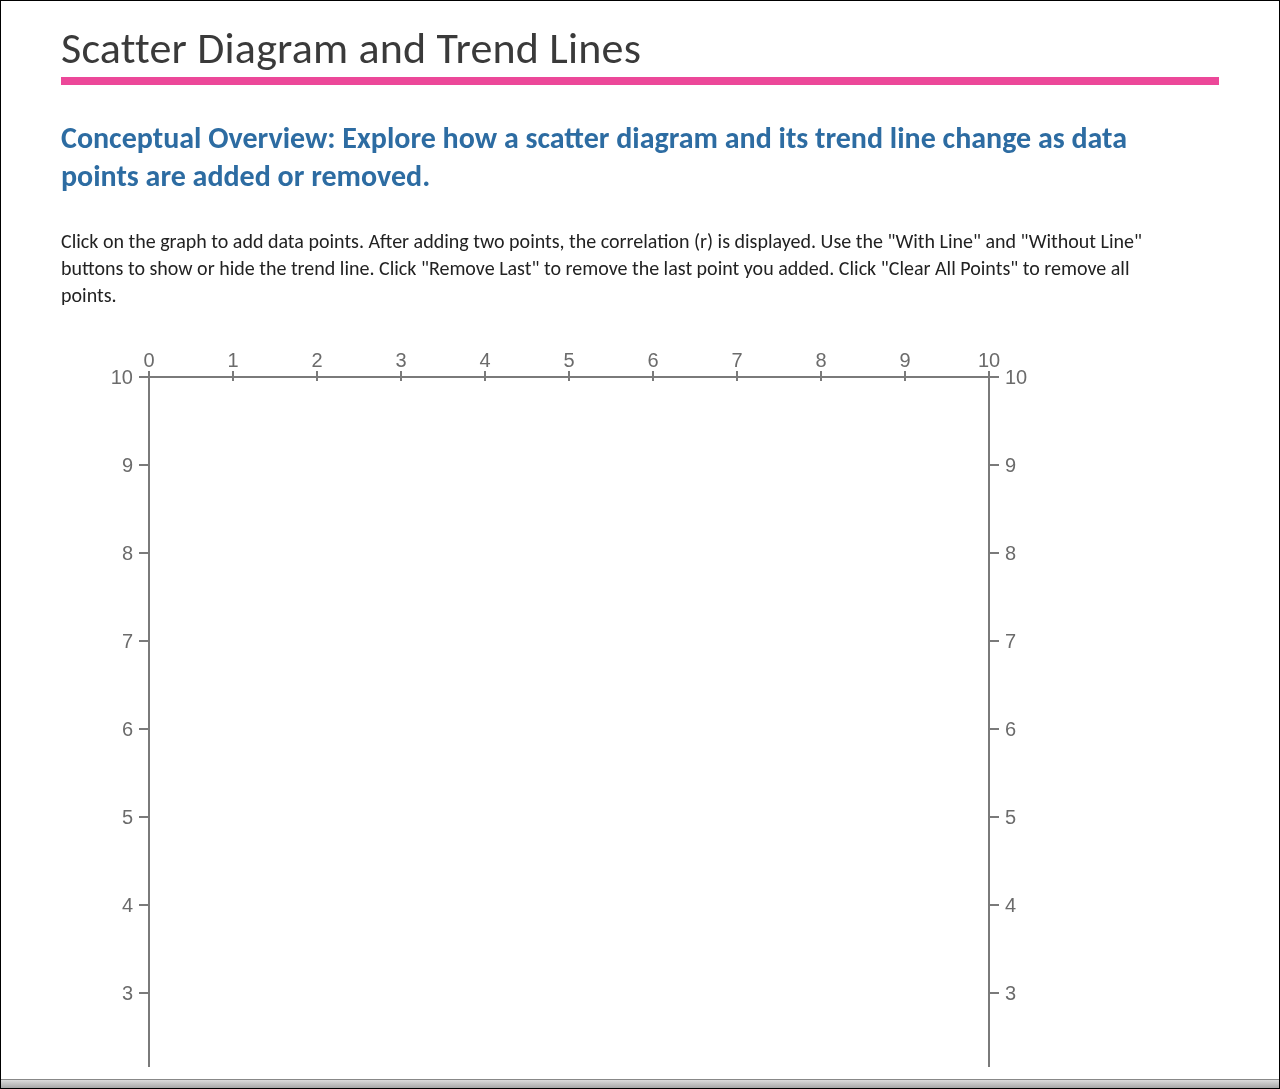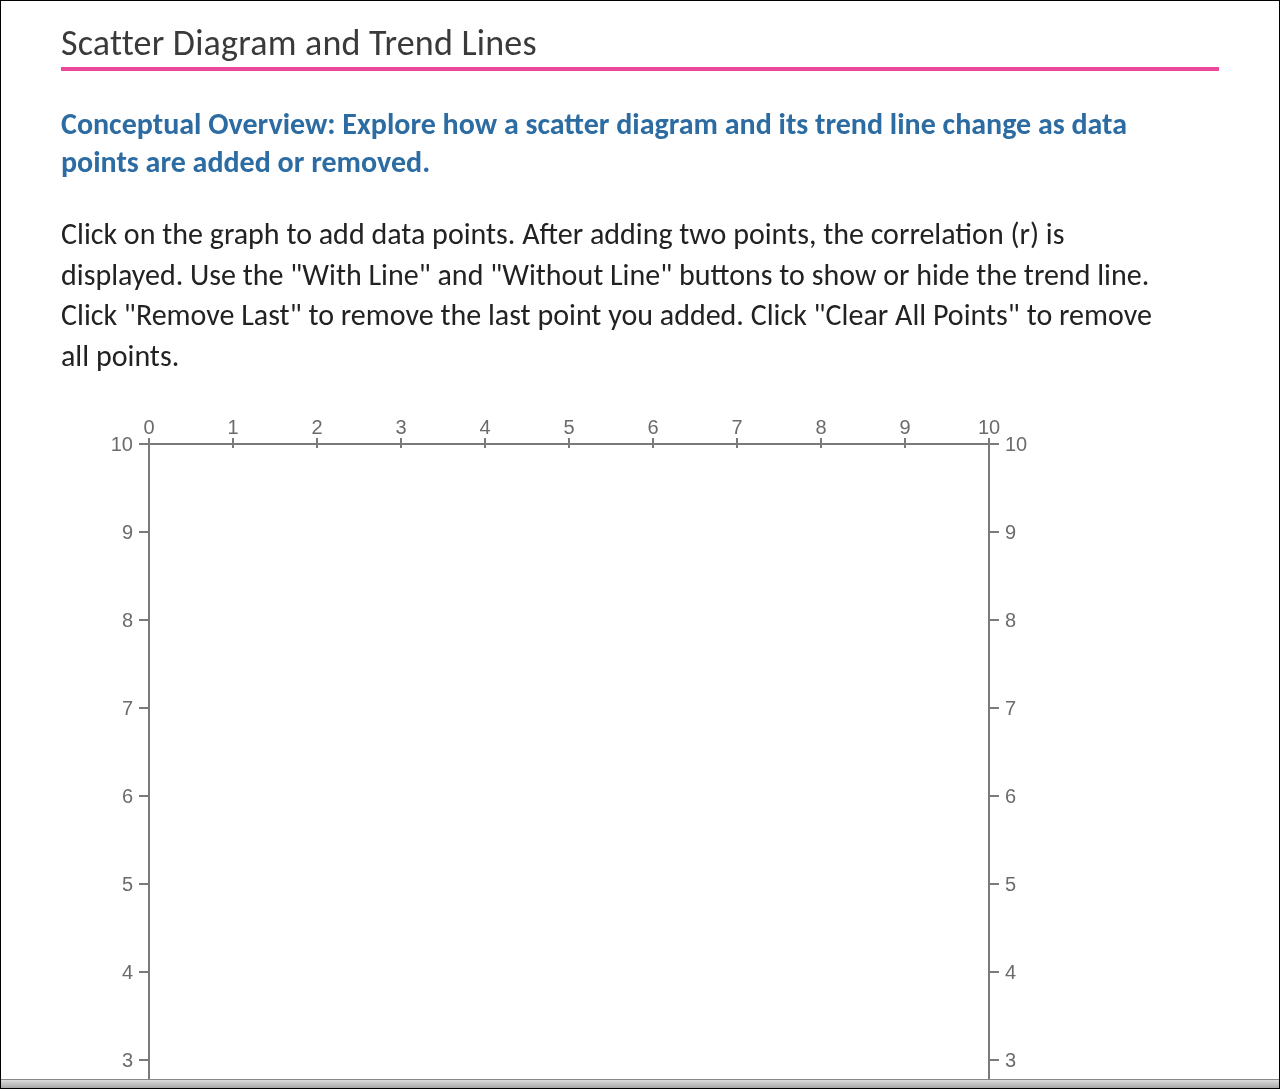--- a/index.html
+++ b/index.html
@@ -13,38 +13,38 @@
   .page {
     box-sizing: border-box;
     width: 1280px;
     height: 1089px;
     padding: 20px 60px 0 60px;
     position: relative;
     border: 1px solid #000;
     overflow: hidden;
   }
   .title {
-    font-size: 36px;
+    font-size: 44px;
     font-weight: 400;
     color: #3a3a3a;
     letter-spacing: 0.2px;
     padding-bottom: 2px;
-    border-bottom: 4px solid #ec4899;
+    border-bottom: 8px solid #ec4899;
     margin-bottom: 34px;
   }
   .subtitle {
     font-size: 30px;
     font-weight: 700;
     color: #2d6ca2;
     line-height: 1.25;
     margin: 0 0 34px 0;
     max-width: 1100px;
   }
   .instructions {
-    font-size: 30px;
+    font-size: 20px;
     line-height: 1.35;
     color: #222;
     max-width: 1120px;
     margin-bottom: 38px;
   }
   .chart-wrap {
     position: relative;
     margin-left: 28px;
     margin-top: 10px;
   }

